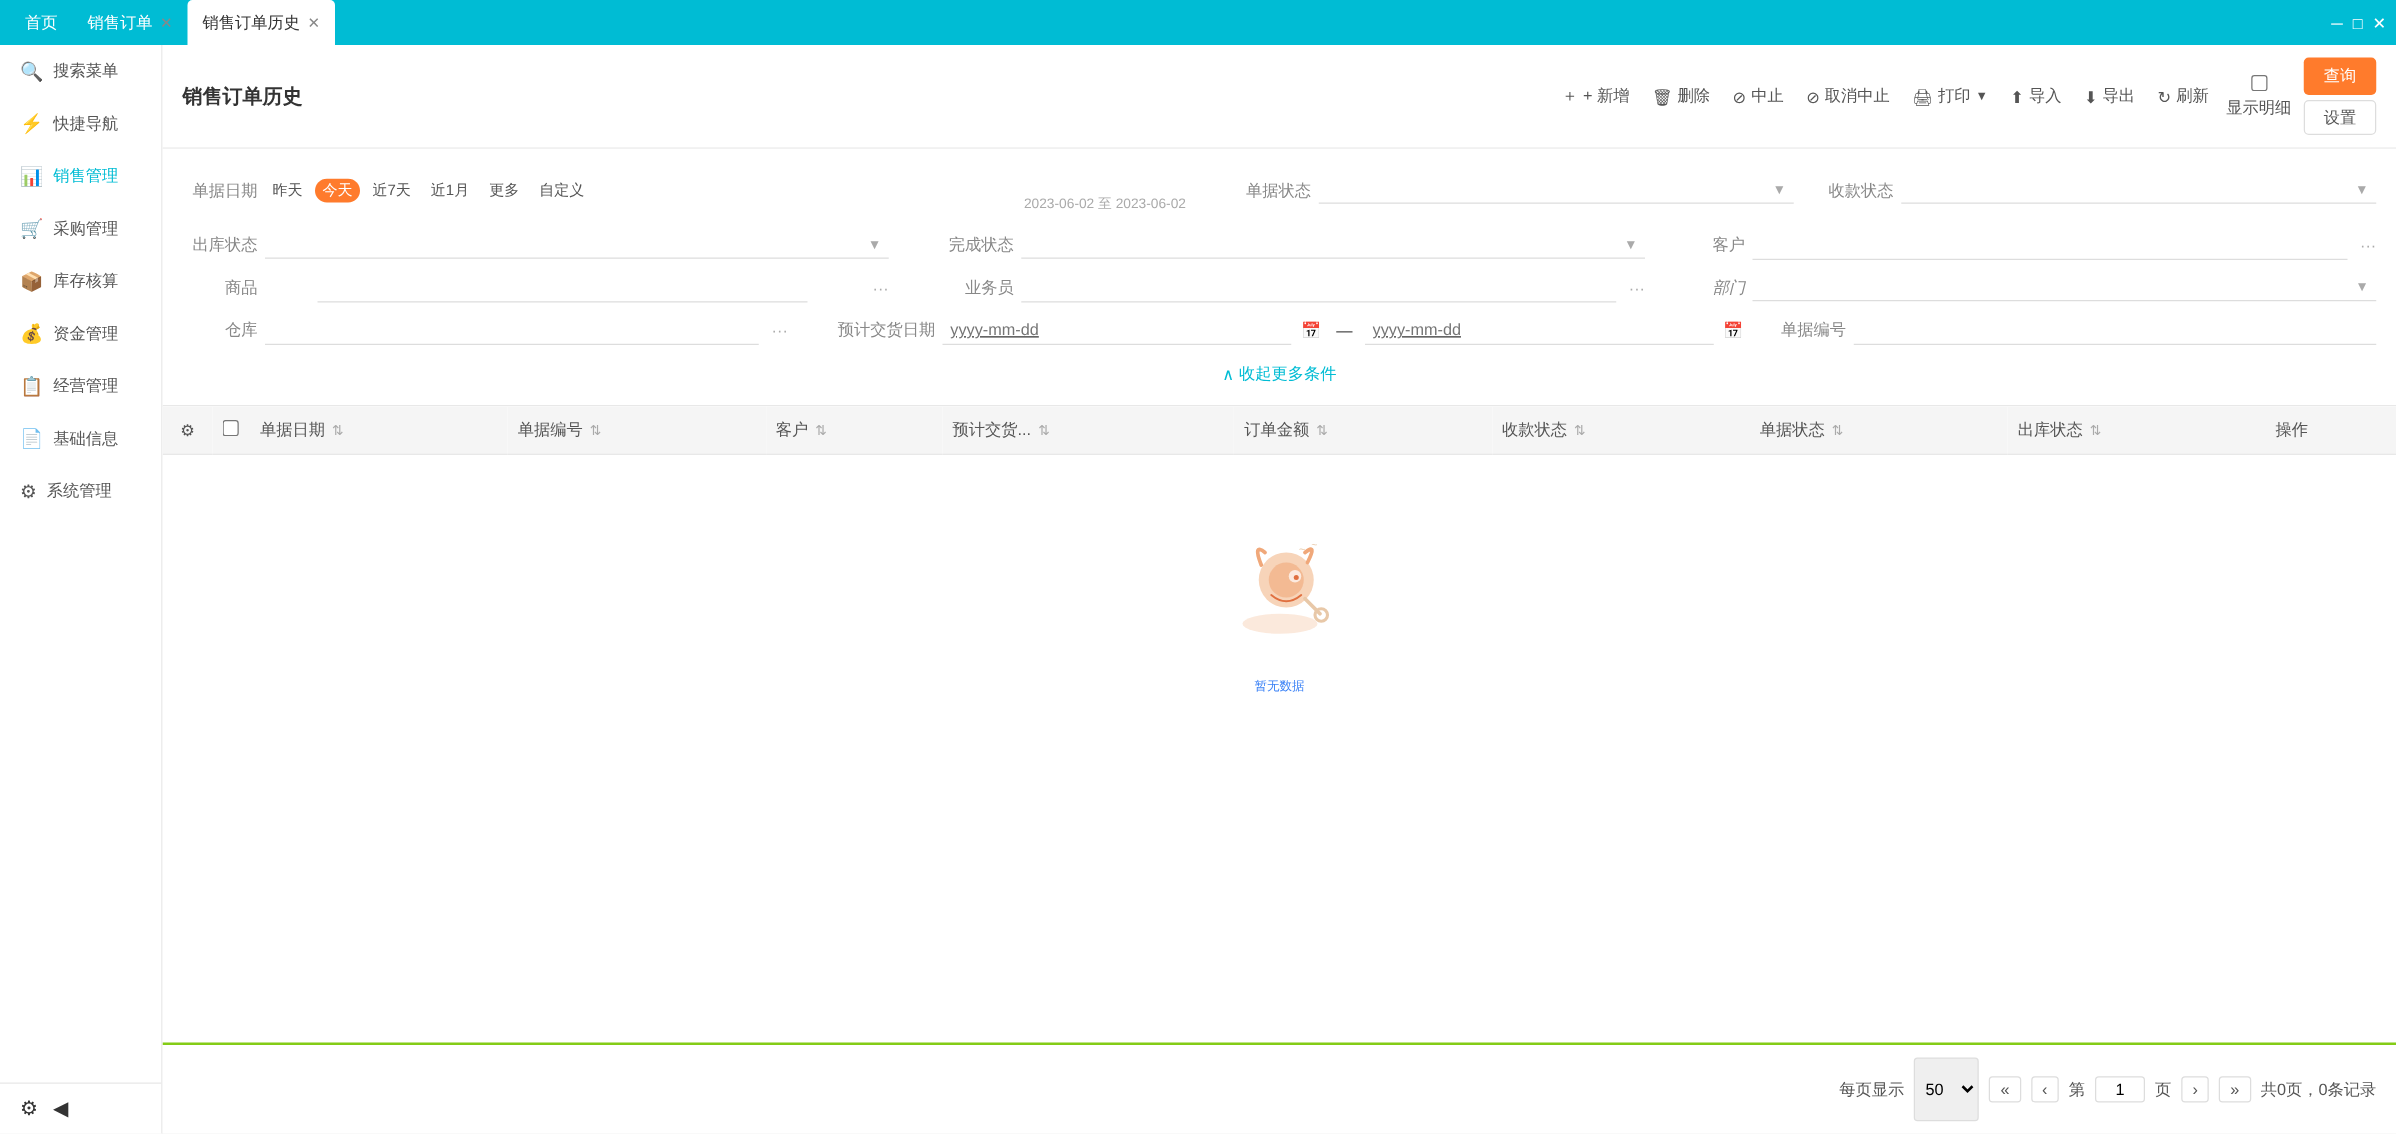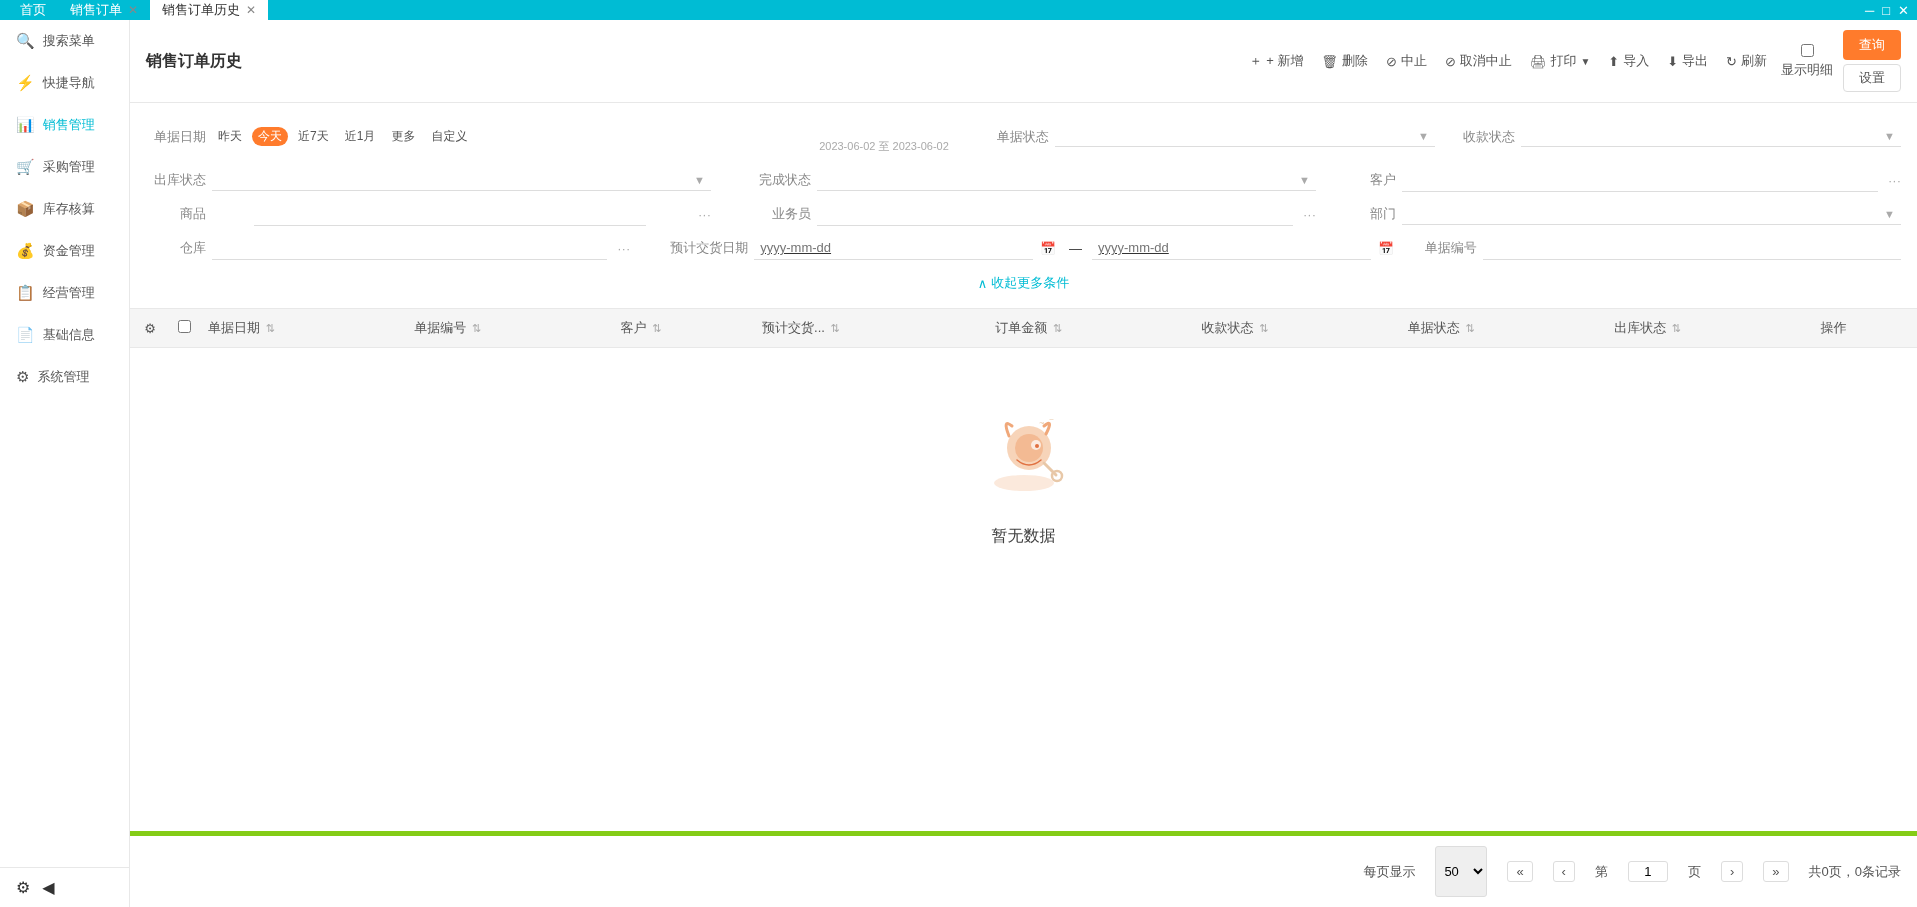--- a/index.html
+++ b/index.html
@@ -1,19 +1,19 @@
 <!DOCTYPE html>
 <html><head>
   <meta charset="utf-8">
   <style>
     * { margin: 0; padding: 0; box-sizing: border-box; }
     body { font-family: 'Microsoft YaHei', Arial, sans-serif; font-size: 13px; background: #f5f5f5; color: #333; display: flex; flex-direction: column; height: 907px; overflow: hidden; }
 
     
-    .top-bar { background: #00bcd4; height: 20px; display: flex; align-items: center; padding: 0 8px; flex-shrink: 0; }
+    .top-bar { background: #00bcd4; height: 36px; display: flex; align-items: center; padding: 0 8px; flex-shrink: 0; }
     .tab { display: flex; align-items: center; height: 36px; padding: 0 12px; color: #fff; cursor: pointer; font-size: 13px; position: relative; }
     .tab.home { background: transparent; }
     .tab.active { background: #fff; color: #333; border-radius: 4px 4px 0 0; }
     .tab .close-btn { margin-left: 6px; font-size: 12px; cursor: pointer; color: #888; }
     .tab-spacer { flex: 1; }
     .top-bar-actions { display: flex; align-items: center; gap: 8px; color: #fff; font-size: 13px; }
     .top-bar-actions span { cursor: pointer; }
 
     
     .layout { display: flex; flex: 1; overflow: hidden; }
@@ -54,24 +54,24 @@
     .table-area { flex: 1; background: #fff; margin: 0; overflow: auto; }
     table { width: 100%; border-collapse: collapse; }
     thead tr { background: #f5f5f5; }
     th { padding: 10px 8px; text-align: left; font-weight: normal; color: #555; font-size: 13px; border-bottom: 1px solid #e8e8e8; white-space: nowrap; }
     th .sort-icon { color: #aaa; margin-left: 2px; font-size: 11px; }
     .th-settings { width: 40px; text-align: center; }
     .th-check { width: 30px; }
 
     
     .empty-state { display: flex; flex-direction: column; align-items: center; justify-content: center; padding: 60px 0; }
-    .empty-text { color: #404040; font-size: 16px; }
-
-    
-    .pagination { background: #fff; border-top: 5px solid #84cc16; padding: 10px 16px; display: flex; align-items: center; justify-content: flex-end; gap: 20px; flex-shrink: 0; font-size: 13px; color: #555; }
+    .empty-text { color: #3b82f6; font-size: 10px; }
+
+    
+    .pagination { background: #fff; border-top: 2px solid #84cc16; padding: 10px 16px; display: flex; align-items: center; justify-content: flex-end; gap: 8px; flex-shrink: 0; font-size: 13px; color: #555; }
     .page-size-select { border: 1px solid #ddd; border-radius: 3px; padding: 16px 4px; font-size: 13px; }
     .page-btn { padding: 2px 8px; border: 1px solid #ddd; border-radius: 3px; background: #fff; cursor: pointer; color: #555; font-size: 13px; }
     .page-input { width: 40px; border: 1px solid #ddd; border-radius: 3px; padding: 2px 4px; text-align: center; font-size: 13px; }
   </style>
 </head>
 <body>
 
 <div class="top-bar">
   <div class="tab home">
     <span>首页</span>
@@ -243,21 +243,21 @@
         <div class="filter-item" style="flex:1;gap:48px;">
           <span class="filter-label">商品</span>
           <input class="filter-input" style="flex: 1 1 0%;">
           <span class="filter-dots">···</span>
         </div>
         <div class="filter-item" style="flex:1;margin-left:40px;">
           <span class="filter-label">业务员</span>
           <input class="filter-input" style="flex: 1 1 0%;">
           <span class="filter-dots">···</span>
         </div>
-        <div class="filter-item" style="flex:1;margin-left:20px;">
+        <div class="filter-item" style="flex:1;margin-left:20px;font-style:italic;">
           <span class="filter-label">部门</span>
           <div class="filter-select" style="flex:1;">
             <span></span>
             <span style="color:#aaa;font-size:11px;">▼</span>
           </div>
         </div>
       </div>
 
       <div class="filter-row">
         <div class="filter-item" style="flex:1;">

